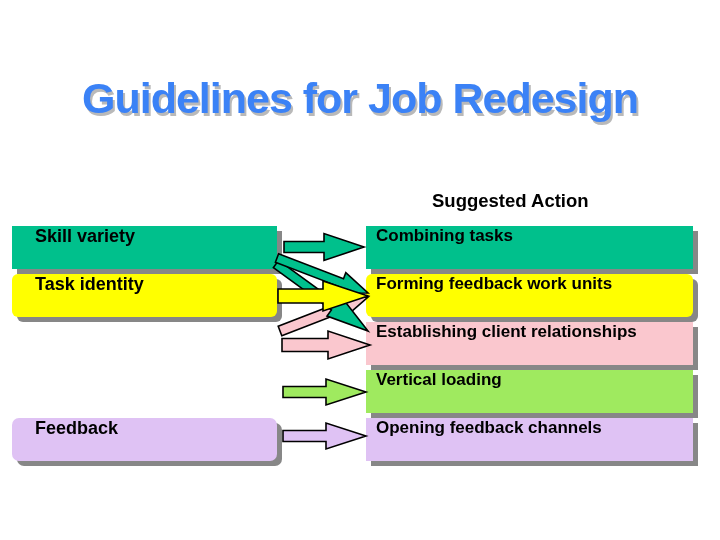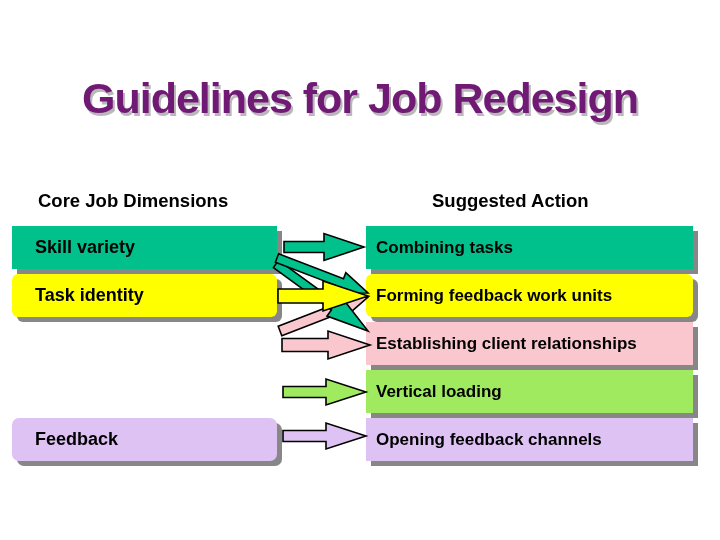--- a/index.html
+++ b/index.html
@@ -12,37 +12,36 @@
     font-size:43px;font-weight:bold;letter-spacing:-1px;
     text-shadow:2px 3px 0 #b9b9b9;margin:0;
   }
   .col-header{
     position:absolute;top:190px;font-size:18.5px;font-weight:bold;color:#000;
     white-space:nowrap;
   }
   .col-header.left{left:38px;}
   .col-header.right{left:384px;margin-left:48px;}
   .box{
-    position:absolute;height:43px;display:flex;align-items:center;
+    position:absolute;height:43px;display:flex;
     font-weight:bold;color:#000;box-shadow:5px 5px 0 #878787;
     white-space:nowrap;
   }
   .box.left{left:12px;width:242px;padding-left:23px;font-size:18px;}
   .box.right{left:366px;width:317px;padding-left:10px;font-size:17px;}
   .r1{top:226px;} .r2{top:274px;border-radius:6px;} .r3{top:322px;} .r4{top:370px;} .r5{top:418px;}
   #arrows{position:absolute;left:0;top:0;pointer-events:none;}
 </style>
 </head>
 <body>
 
 <div class="slide">
 
-  <h1 class="title" style="color: #701a75;">Guidelines for Job Redesign</h1>
+  <h1 class="title" style="color: #3b82f6;">Guidelines for Job Redesign</h1>
 
-  <div class="col-header left">Core Job Dimensions</div>
   <div class="col-header right">Suggested Action</div>
 
   <div class="box left r1" style="background-color: rgb(0, 192, 140);">
     <span>Skill variety</span>
   </div>
   <div class="box left r2" style="background-color: rgb(255, 255, 0);">
     <span>Task identity</span>
   </div>
   <div class="box left r5" style="background-color: rgb(223, 194, 244); border-radius: 7px;">
     <span>Feedback</span>

